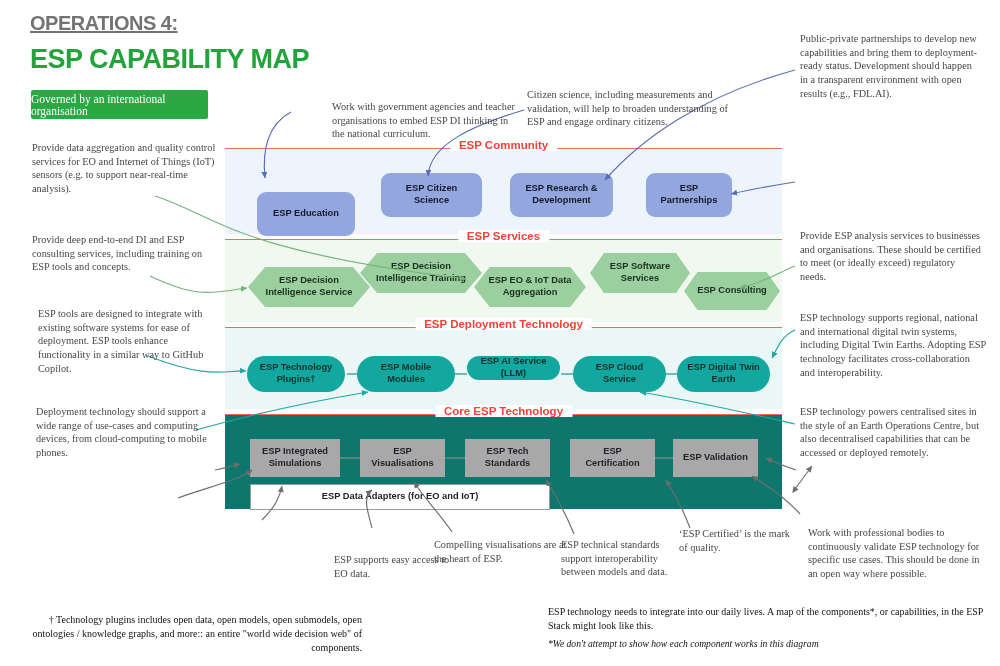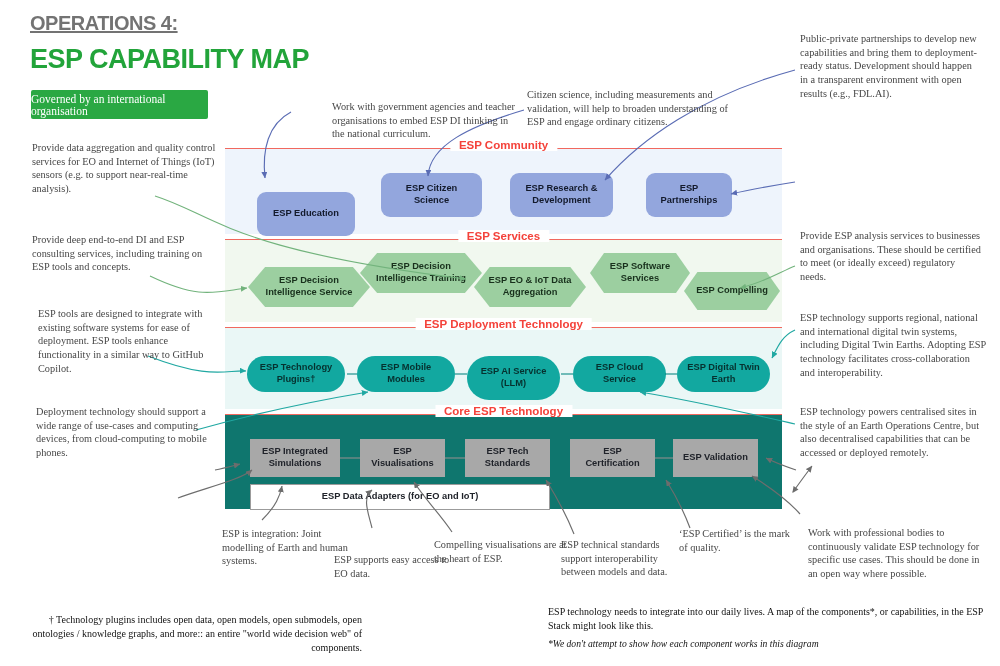--- a/index.html
+++ b/index.html
@@ -106,29 +106,29 @@
     <div class="node node-community" style="left:421px;top:25px;width:86px;height:44px;">ESP Partnerships</div>
   </div>
 
   <div class="band" id="band-services">
     <div class="band-rule"></div>
     <div class="band-label">ESP Services</div>
     <div class="node node-service hex" style="left:23px;top:28px;width:122px;height:40px;">ESP Decision Intelligence Service</div>
     <div class="node node-service hex" style="left:135px;top:14px;width:122px;height:40px;">ESP Decision Intelligence Training</div>
     <div class="node node-service hex" style="left:249px;top:28px;width:112px;height:40px;">ESP EO &amp; IoT Data Aggregation</div>
     <div class="node node-service hex" style="left:365px;top:14px;width:100px;height:40px;">ESP Software Services</div>
-    <div class="node node-service hex" style="left:459px;top:33px;width:96px;height:38px;">ESP Compelling</div>
+    <div class="node node-service hex" style="left:459px;top:33px;width:96px;height:38px;">ESP Consulting</div>
   </div>
 
   <div class="band" id="band-deployment">
     <div class="band-rule"></div>
     <div class="band-label">ESP Deployment Technology</div>
     <div class="node node-deploy" style="left:22px;top:29px;width:98px;height:36px;">ESP Technology Plugins†</div>
     <div class="node node-deploy" style="left:132px;top:29px;width:98px;height:36px;">ESP Mobile Modules</div>
-    <div class="node node-deploy" style="left:242px;top:29px;width:93px;height:44px;">ESP AI Service (LLM)</div>
+    <div class="node node-deploy" style="left:242px;top:29px;width:93px;height:24px;">ESP AI Service (LLM)</div>
     <div class="node node-deploy" style="left:348px;top:29px;width:93px;height:36px;">ESP Cloud Service</div>
     <div class="node node-deploy" style="left:452px;top:29px;width:93px;height:36px;">ESP Digital Twin Earth</div>
   </div>
 
   <div class="band" id="band-core">
     <div class="band-rule"></div>
     <div class="band-label">Core ESP Technology</div>
     <div class="node node-core" style="left:25px;top:25px;width:90px;height:38px;">ESP Integrated Simulations</div>
     <div class="node node-core" style="left:135px;top:25px;width:85px;height:38px;">ESP Visualisations</div>
     <div class="node node-core" style="left:240px;top:25px;width:85px;height:38px;">ESP Tech Standards</div>
@@ -207,21 +207,20 @@
   <div class="note" style="left:800px;top:229px;width:182px;">Provide ESP analysis services to businesses and organisations. These should be certified to meet (or ideally exceed) regulatory needs.</div>
   <div class="note" style="left:800px;top:311px;width:186px;">ESP technology supports regional, national and international digital twin systems, including Digital Twin Earths. Adopting ESP technology facilitates cross-collaboration and interoperability.</div>
   <div class="note" style="left:800px;top:405px;width:180px;">ESP technology powers centralised sites in the style of an Earth Operations Centre, but also decentralised capabilities that can be accessed or deployed remotely.</div>
   <div class="note" style="left:808px;top:526px;width:180px;">Work with professional bodies to continuously validate ESP technology for specific use cases. This should be done in an open way where possible.</div>
 
   <div class="note" style="left:32px;top:141px;width:186px;">Provide data aggregation and quality control services for EO and Internet of Things (IoT) sensors (e.g. to support near-real-time analysis).</div>
   <div class="note" style="left:32px;top:233px;width:186px;">Provide deep end-to-end DI and ESP consulting services, including training on ESP tools and concepts.</div>
   <div class="note" style="left:38px;top:307px;width:182px;">ESP tools are designed to integrate with existing software systems for ease of deployment. ESP tools enhance functionality in a similar way to GitHub Copilot.</div>
   <div class="note" style="left:36px;top:405px;width:186px;">Deployment technology should support a wide range of use-cases and computing devices, from cloud-computing to mobile phones.</div>
 
-  <div class="note" style="left:222px;top:527px;width:134px;">ESP is integration: Joint modelling of Earth and human systems.</div>
   <div class="note" style="left:334px;top:553px;width:120px;">ESP supports easy access to EO data.</div>
   <div class="note" style="left:434px;top:538px;width:136px;">Compelling visualisations are at the heart of ESP.</div>
   <div class="note" style="left:561px;top:538px;width:124px;">ESP technical standards support interoperability between models and data.</div>
   <div class="note" style="left:679px;top:527px;width:112px;">‘ESP Certified’ is the mark of quality.</div>
 
   <div class="footnote" style="left:32px;top:613px;width:330px;text-align:right;">† Technology plugins includes open data, open models, open submodels, open ontologies / knowledge graphs, and more:: an entire "world wide decision web" of components.</div>
   <div class="footnote" style="left:548px;top:605px;width:436px;">ESP technology needs to integrate into our daily lives. A map of the components*, or capabilities, in the ESP Stack might look like this.</div>
   <div class="footnote footnote-italic" style="left:548px;top:637px;width:436px;">*We don't attempt to show how each component works in this diagram</div>
 
 </div>

